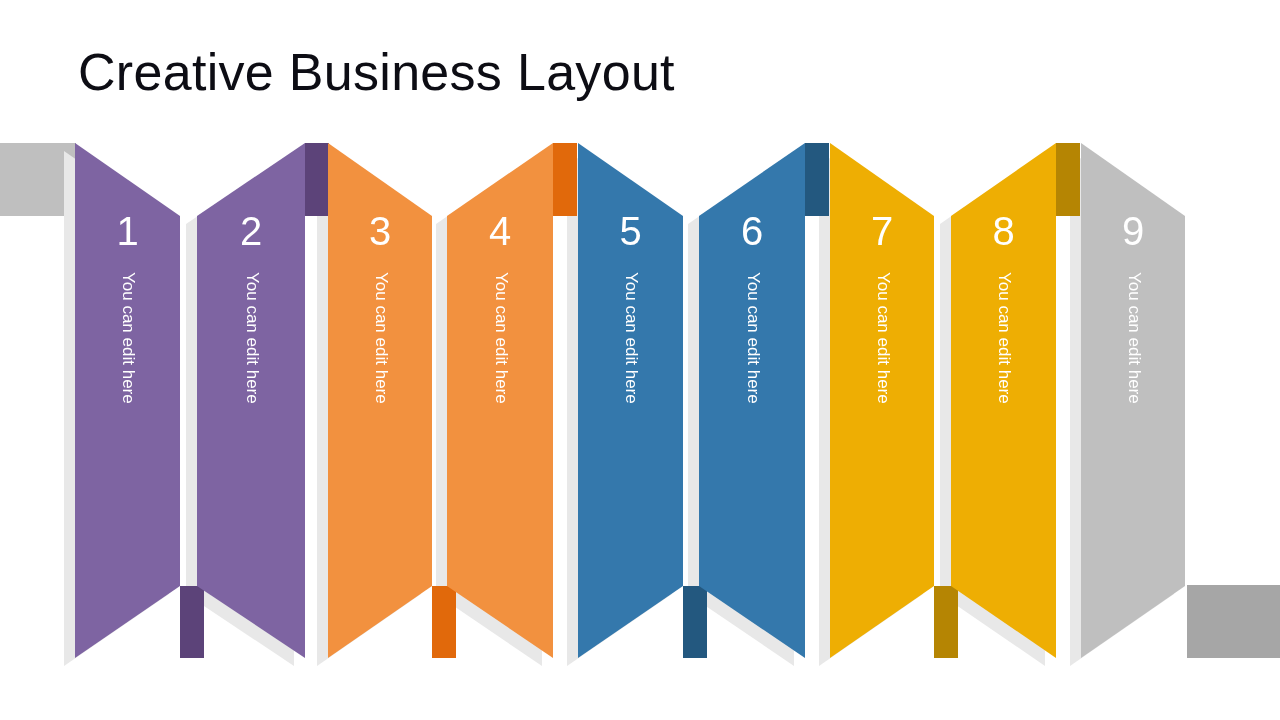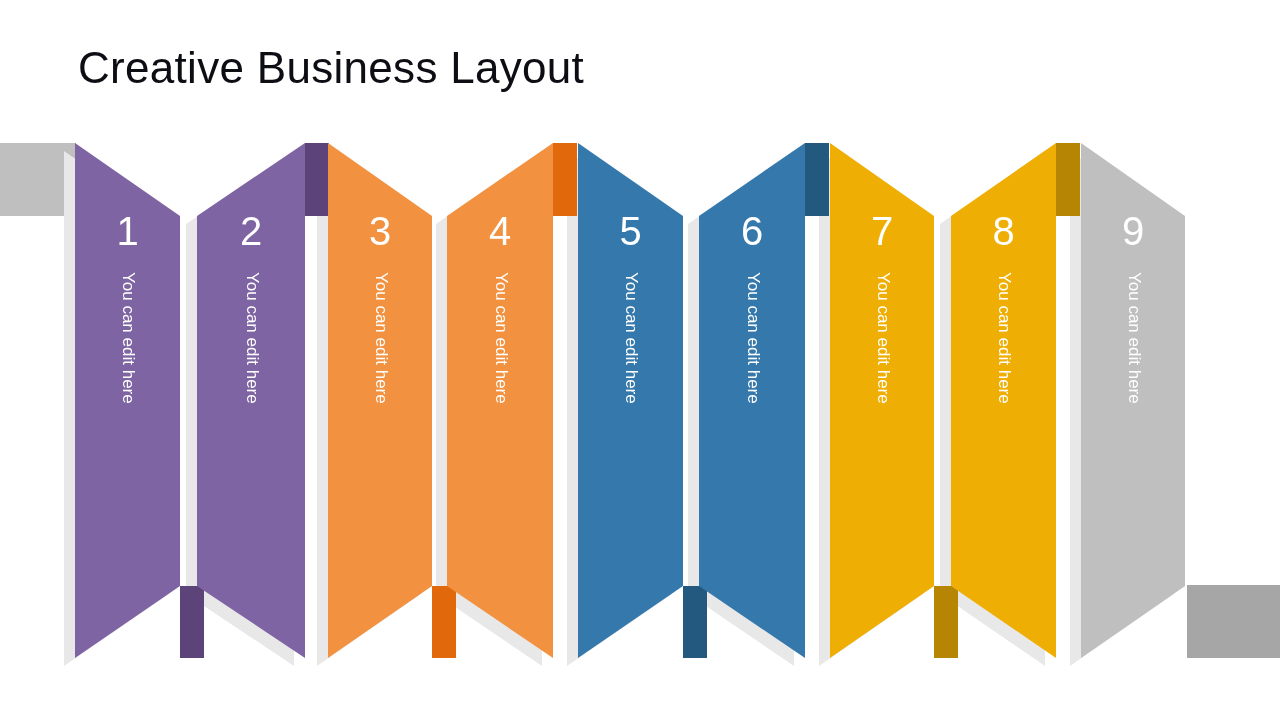--- a/index.html
+++ b/index.html
@@ -19,21 +19,21 @@
     position: relative;
     width: 1280px;
     height: 720px;
     background: #ffffff;
   }
   #slide-title {
     position: absolute;
     left: 78px;
     top: 44px;
     font-family: "Liberation Sans", sans-serif;
-    font-size: 44px;
+    font-size: 52px;
     font-weight: 400;
     letter-spacing: 0.3px;
     color: #0d0d14;
     white-space: nowrap;
     line-height: 1.1;
   }
   #diagram {
     position: absolute;
     left: 0;
     top: 0;

